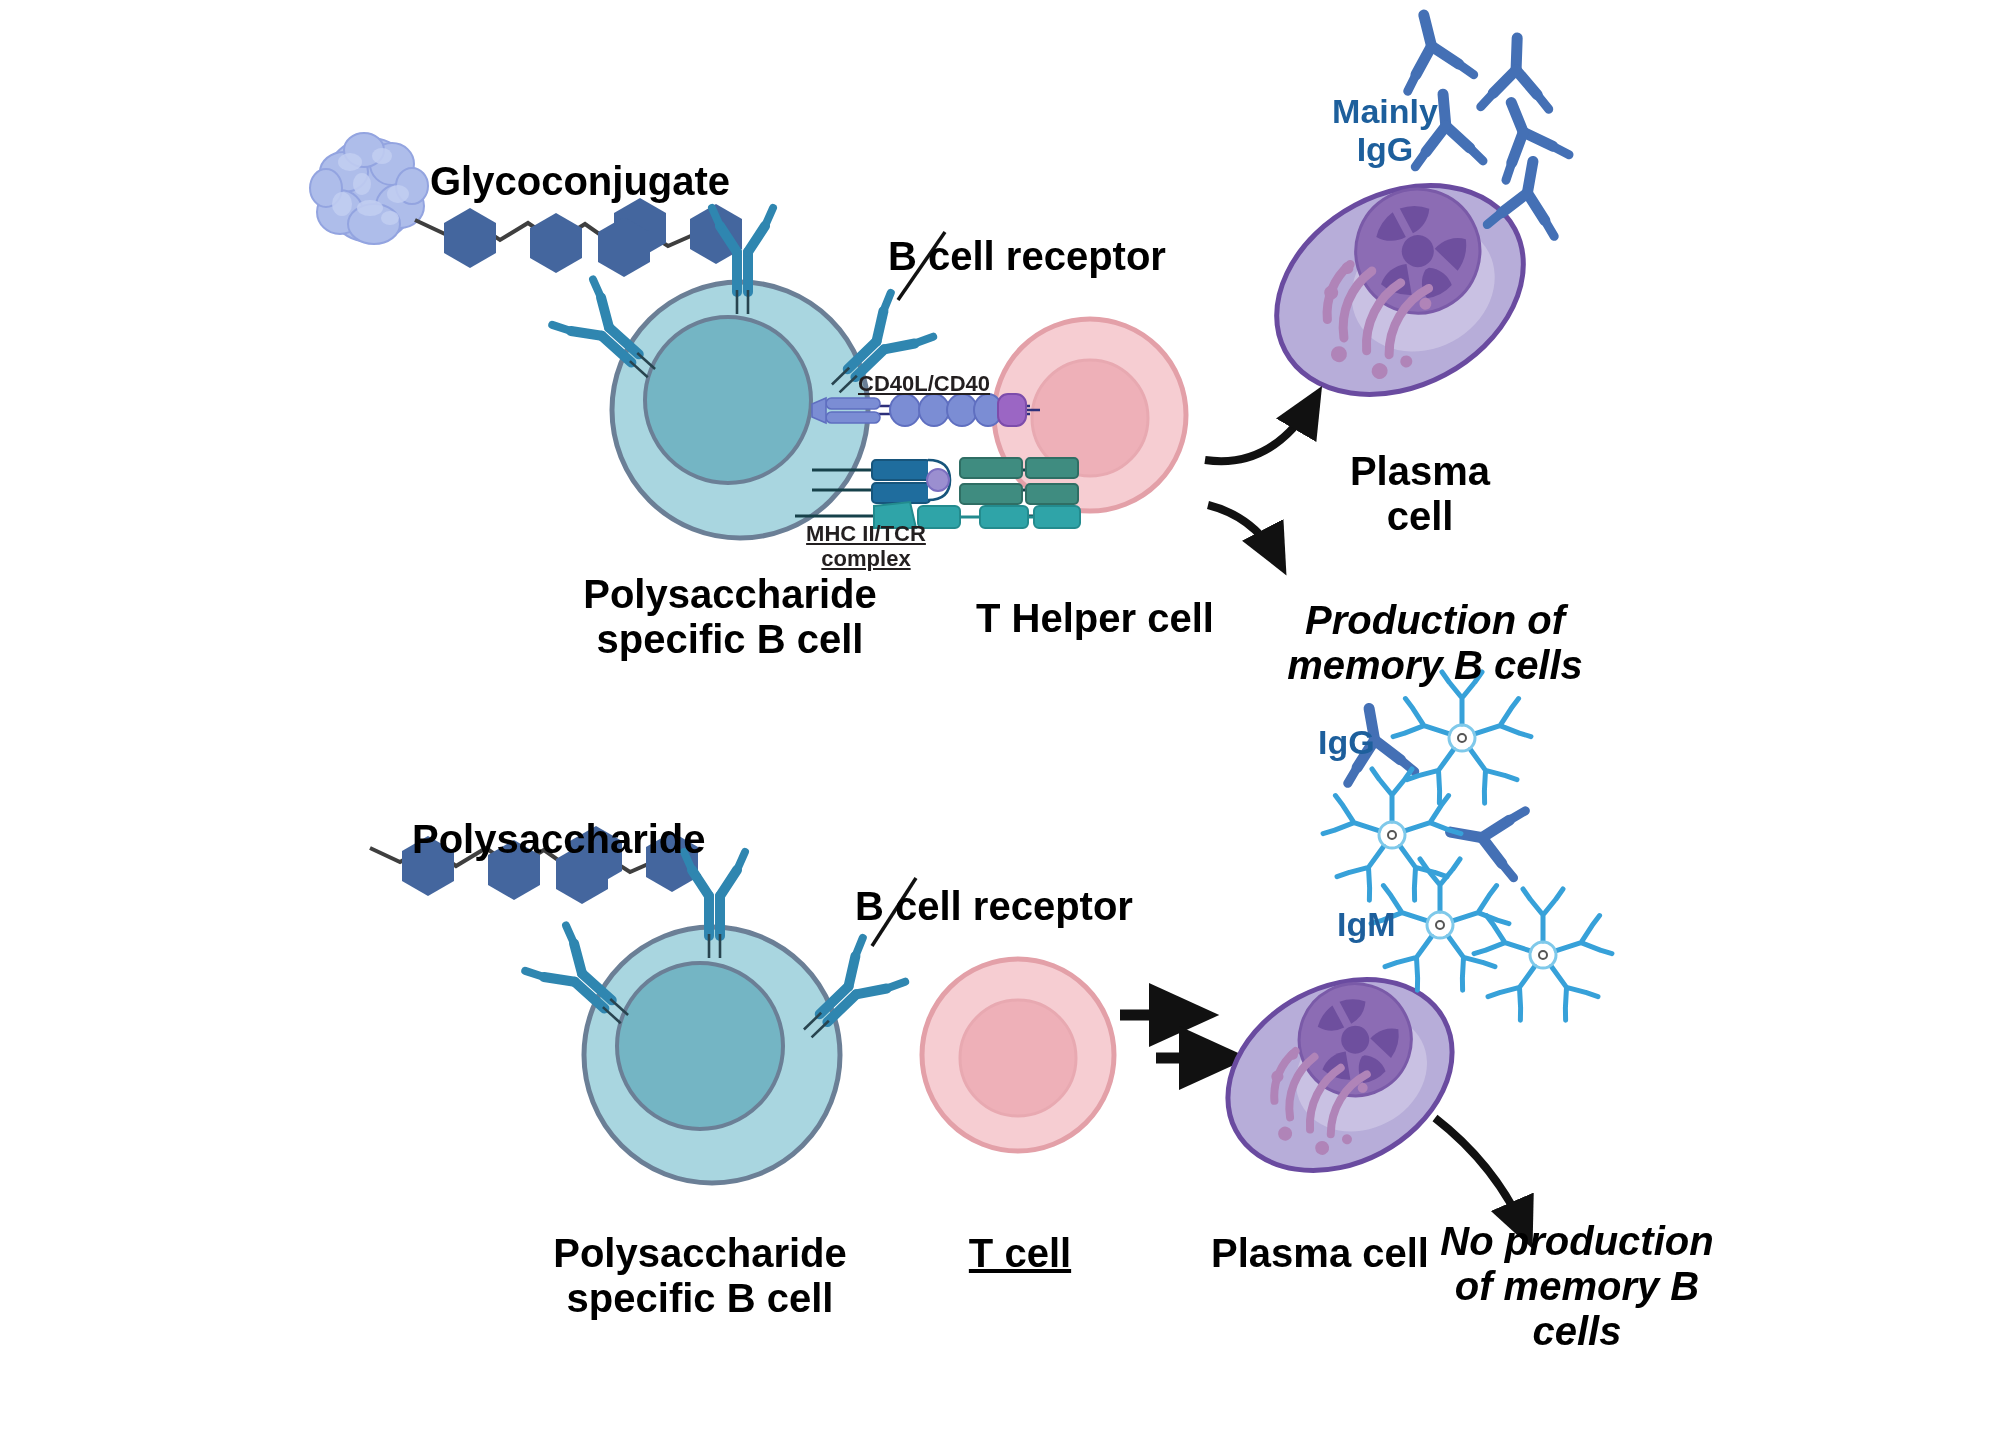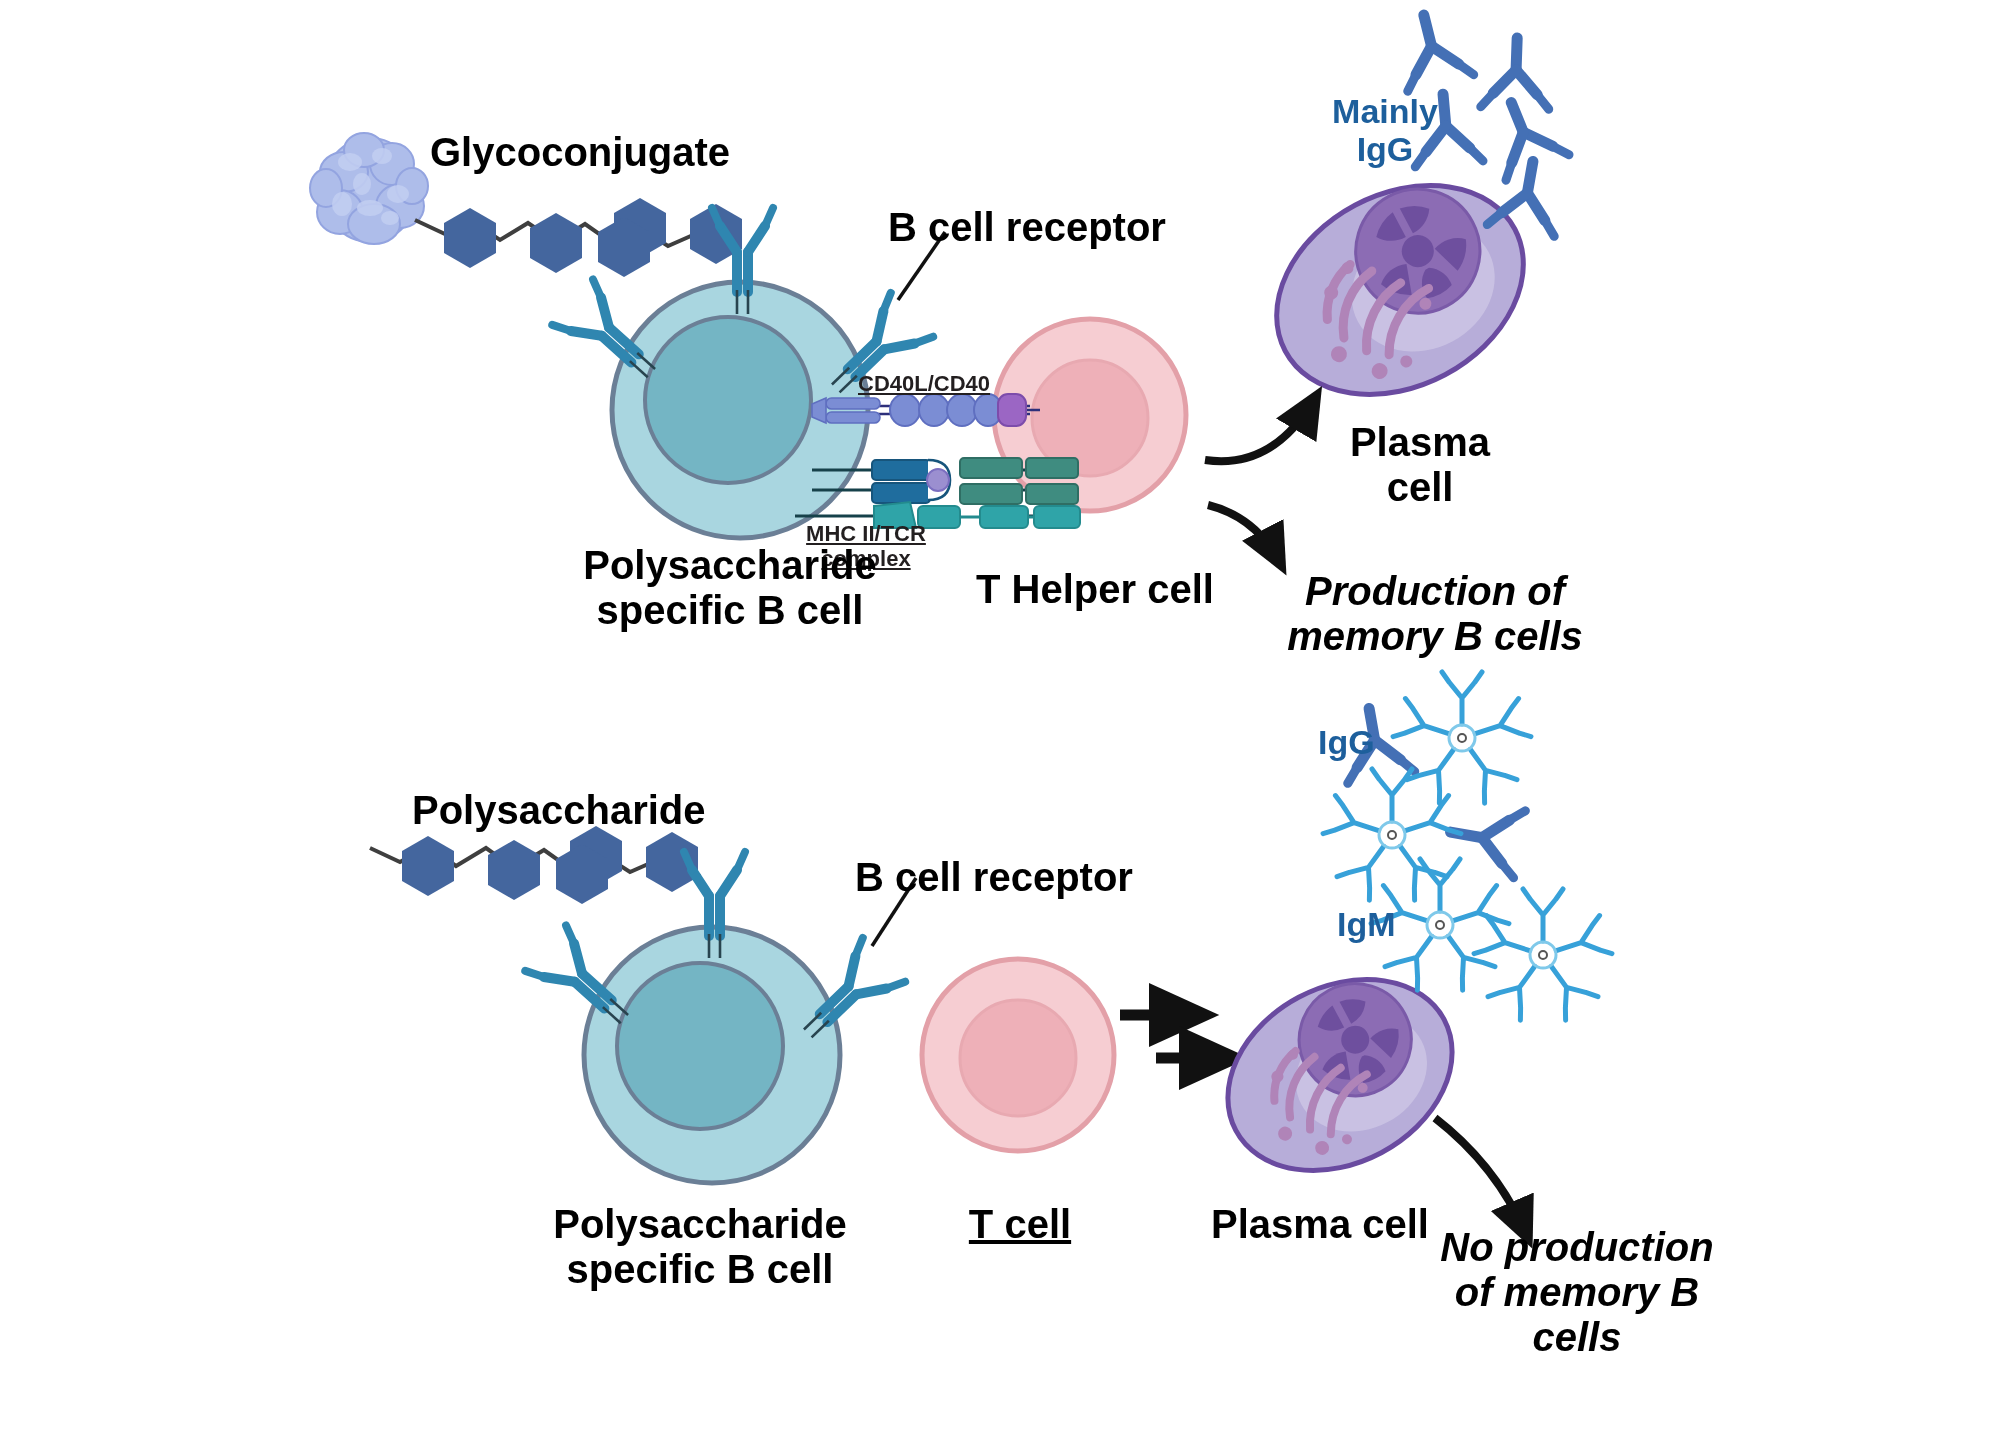--- a/index.html
+++ b/index.html
@@ -5,21 +5,21 @@
   html,body{margin:0;padding:0;background:#ffffff;}
   body{
     font-family:"Liberation Sans", sans-serif;
     width:2000px;height:1449px;position:relative;overflow:hidden;
   }
   #stage{position:relative;width:2000px;height:1449px;background:#fff;}
   svg.layer{position:absolute;left:0;top:0;width:2000px;height:1449px;}
   .lbl{position:absolute;color:#000;font-weight:bold;line-height:1.12;white-space:pre-line;}
   .lbl.center{text-align:center;}
   .lbl.ital{font-style:italic;}
-  .big{font-size:40px;}
+  .big{font-size:40px;margin-top:29px;}
   .tiny{font-size:22px;color:#231f20;text-decoration:underline;}
   .igl{font-size:34px;font-weight:bold;color:#1d5f9c;}
 </style>
 </head>
 <body>
 
 <div id="stage">
 
   <svg class="layer" viewBox="0 0 2000 1449">
     <defs>
@@ -374,17 +374,17 @@
 
   <div class="lbl igl" style="left:1337px;top:905px;">IgM</div>
 
   <div class="lbl big center" style="left:530px;top:1202px;width:340px;">Polysaccharide
 specific B cell</div>
 
   <div class="lbl big center" style="left:920px;top:1202px;width:200px;text-decoration:underline;">T cell</div>
 
   <div class="lbl big center" style="left:1195px;top:1202px;width:250px;">Plasma cell</div>
 
-  <div class="lbl big ital center" style="left:1432px;top:1225px;width:290px;">No production
+  <div class="lbl big ital center" style="left:1432px;top:1190px;width:290px;">No production
 of memory B
 cells</div>
 
 </div>
 
 </body></html>

